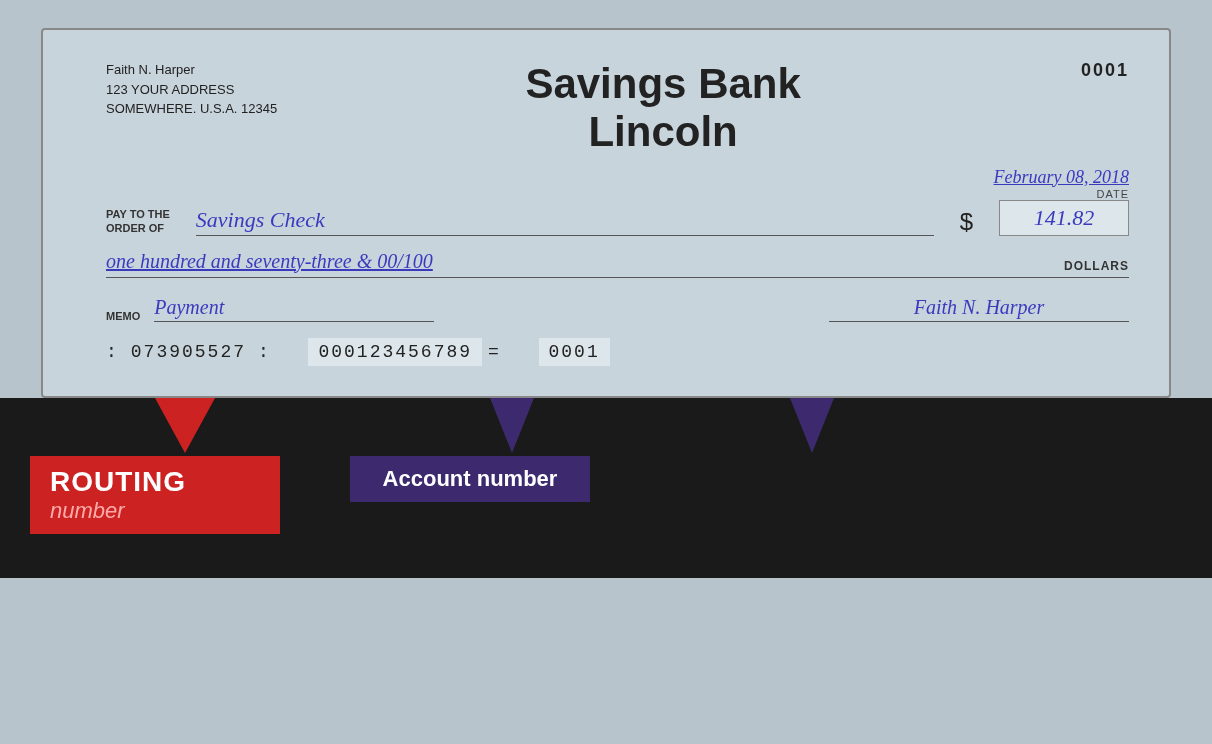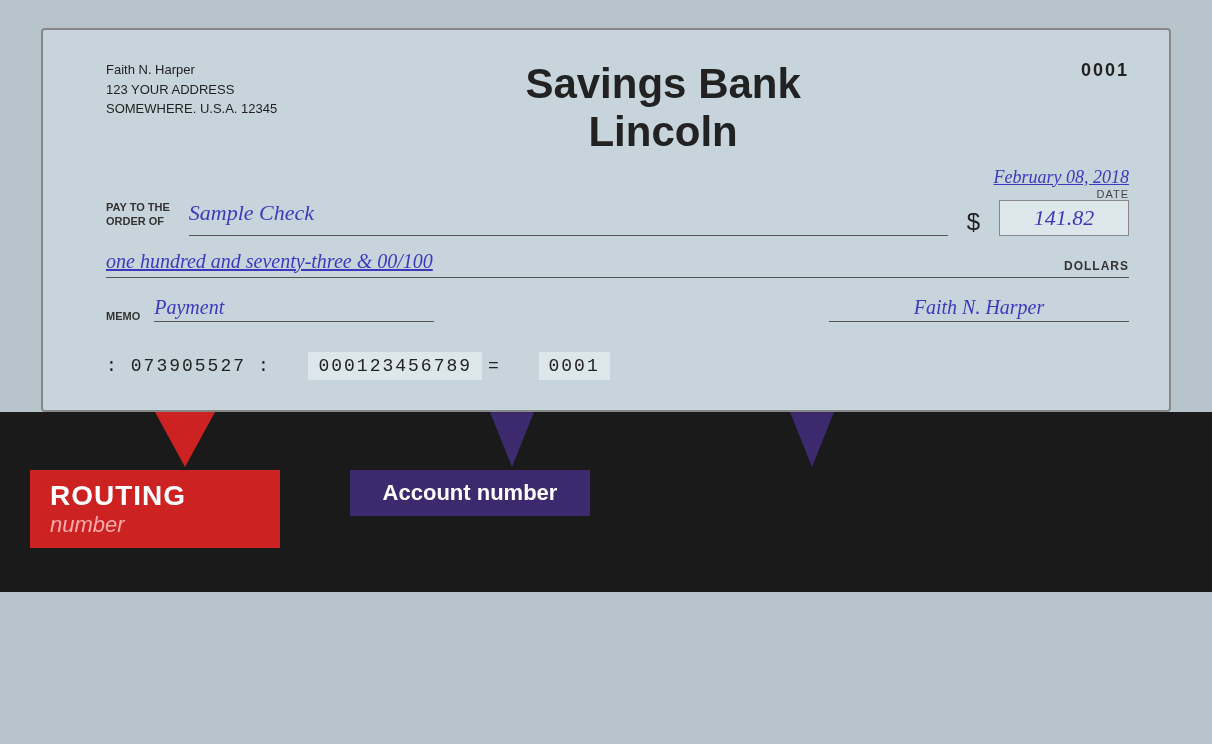--- a/index.html
+++ b/index.html
@@ -90,22 +90,23 @@
     .check-date-label {
       font-size: 11px;
       color: #444;
       text-align: right;
       letter-spacing: 1px;
     }
 
     
     .check-pay-row {
       display: flex;
+      align-items: flex-end;
       margin-bottom: 14px;
-      gap: 13px;
+      gap: 20px;
     }
 
     .pay-to-label {
       font-size: 11px;
       color: #333;
       line-height: 1.3;
       white-space: nowrap;
       font-weight: bold;
       margin-right: 6px;
     }
@@ -170,21 +171,21 @@
       letter-spacing: 1px;
       font-weight: bold;
       align-self: flex-end;
     }
 
     
     .check-memo-row {
       display: flex;
       align-items: flex-end;
       justify-content: space-between;
-      margin-bottom: 30px;
+      margin-bottom: 16px;
     }
 
     .memo-section {
       display: flex;
       align-items: flex-end;
       gap: 10px;
       flex: 1;
     }
 
     .memo-label {
@@ -383,21 +384,21 @@
         <div class="check-date-label">DATE</div>
       </div>
     </div>
 
     <div class="check-pay-row">
       <div class="pay-to-label">
         <div>PAY TO THE</div>
         <div>ORDER OF</div>
       </div>
       <div class="pay-to-line">
-        <span class="pay-to-name">Sample Check</span>
+        <span class="pay-to-name">Savings Check</span>
       </div>
       <span class="dollar-sign">$</span>
       <div class="amount-box">
         <span class="amount-value">141.82</span>
       </div>
     </div>
 
     <div class="check-written-row">
       <span class="written-amount">one hundred and seventy-three &amp; 00/100</span>
       <span class="dollars-label">DOLLARS</span>

